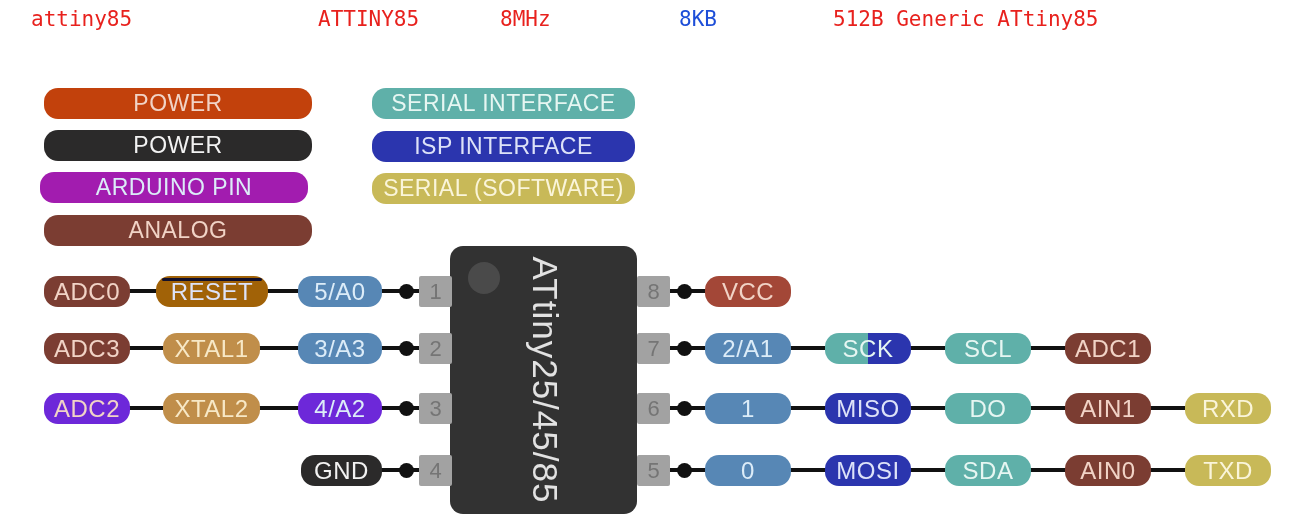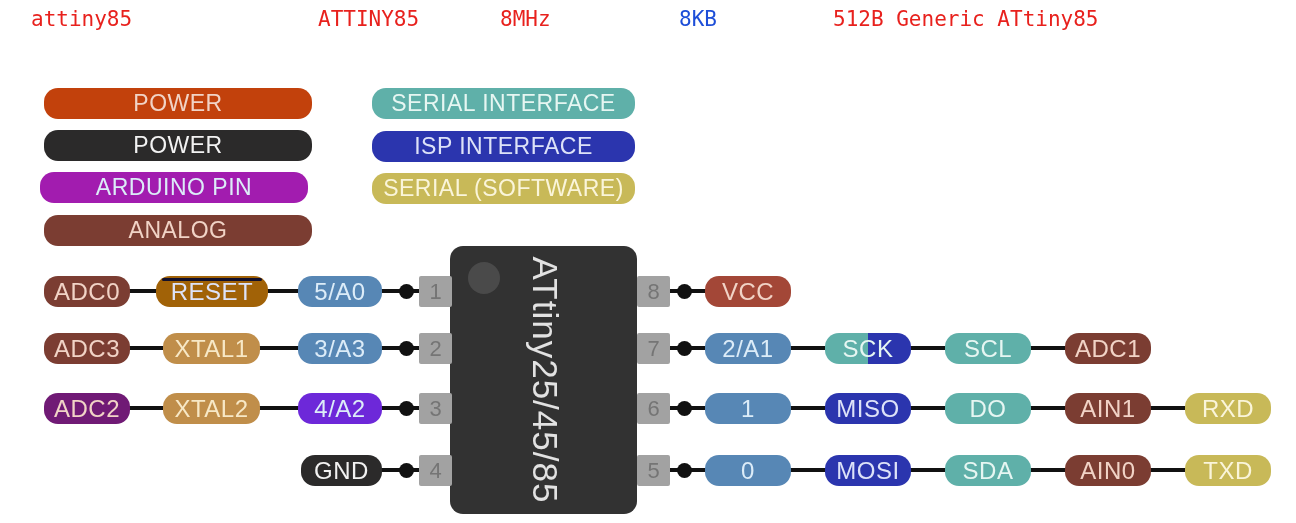--- a/index.html
+++ b/index.html
@@ -111,21 +111,21 @@
 <div class="pill t-isp" style="left: 156px; top: 276px; width: 112px; background: #a16207;">
   <i class="ovl"></i>
   <span>RESET</span>
 </div>
 <div class="pill t-arduino" style="left: 298px; top: 276px; width: 84px; background: rgb(87, 135, 181);">5/A0</div>
 
 <div class="pill t-analog" style="left: 44px; top: 333px; width: 86px; background: rgb(123, 61, 50);">ADC3</div>
 <div class="pill t-xtal" style="left: 163px; top: 333px; width: 97px; background: rgb(192, 142, 74);">XTAL1</div>
 <div class="pill t-arduino" style="left: 298px; top: 333px; width: 84px; background: rgb(87, 135, 181);">3/A3</div>
 
-<div class="pill t-analog" style="left: 44px; top: 393px; width: 86px; background: #701a75;">ADC2</div>
+<div class="pill t-analog" style="left: 44px; top: 393px; width: 86px; background: #6d28d9;">ADC2</div>
 <div class="pill t-xtal" style="left: 163px; top: 393px; width: 97px; background: rgb(192, 142, 74);">XTAL2</div>
 <div class="pill t-arduino" style="left: 298px; top: 393px; width: 84px; background: #6d28d9;">4/A2</div>
 
 <div class="pill t-ground" style="left: 301px; top: 455px; width: 81px; background: rgb(43, 42, 42);">GND</div>
 
 <div class="pill t-power" style="left: 705px; top: 276px; width: 86px; background: rgb(163, 71, 55);">VCC</div>
 
 <div class="pill t-arduino" style="left: 705px; top: 333px; width: 86px; background: rgb(87, 135, 181);">2/A1</div>
 <div class="pill t-serial" style="left: 825px; top: 333px; width: 86px; background: linear-gradient(90deg, rgb(95, 176, 169) 0px, rgb(95, 176, 169) 50%, rgb(43, 53, 174) 50%, rgb(43, 53, 174) 100%);">SCK</div>
 <div class="pill t-serial" style="left: 945px; top: 333px; width: 86px; background: rgb(95, 176, 169);">SCL</div>

